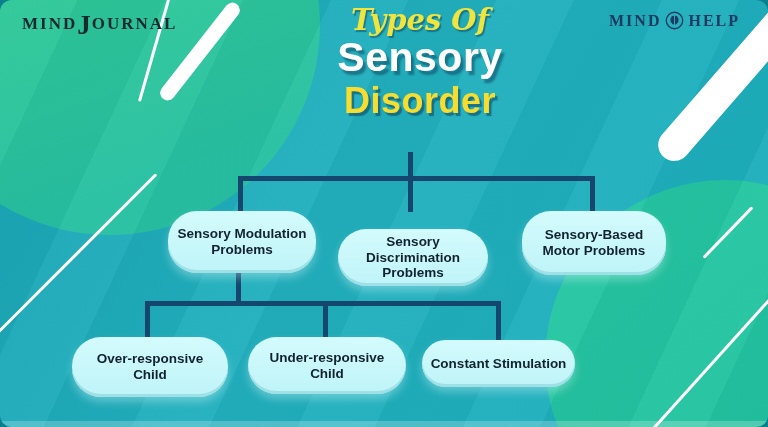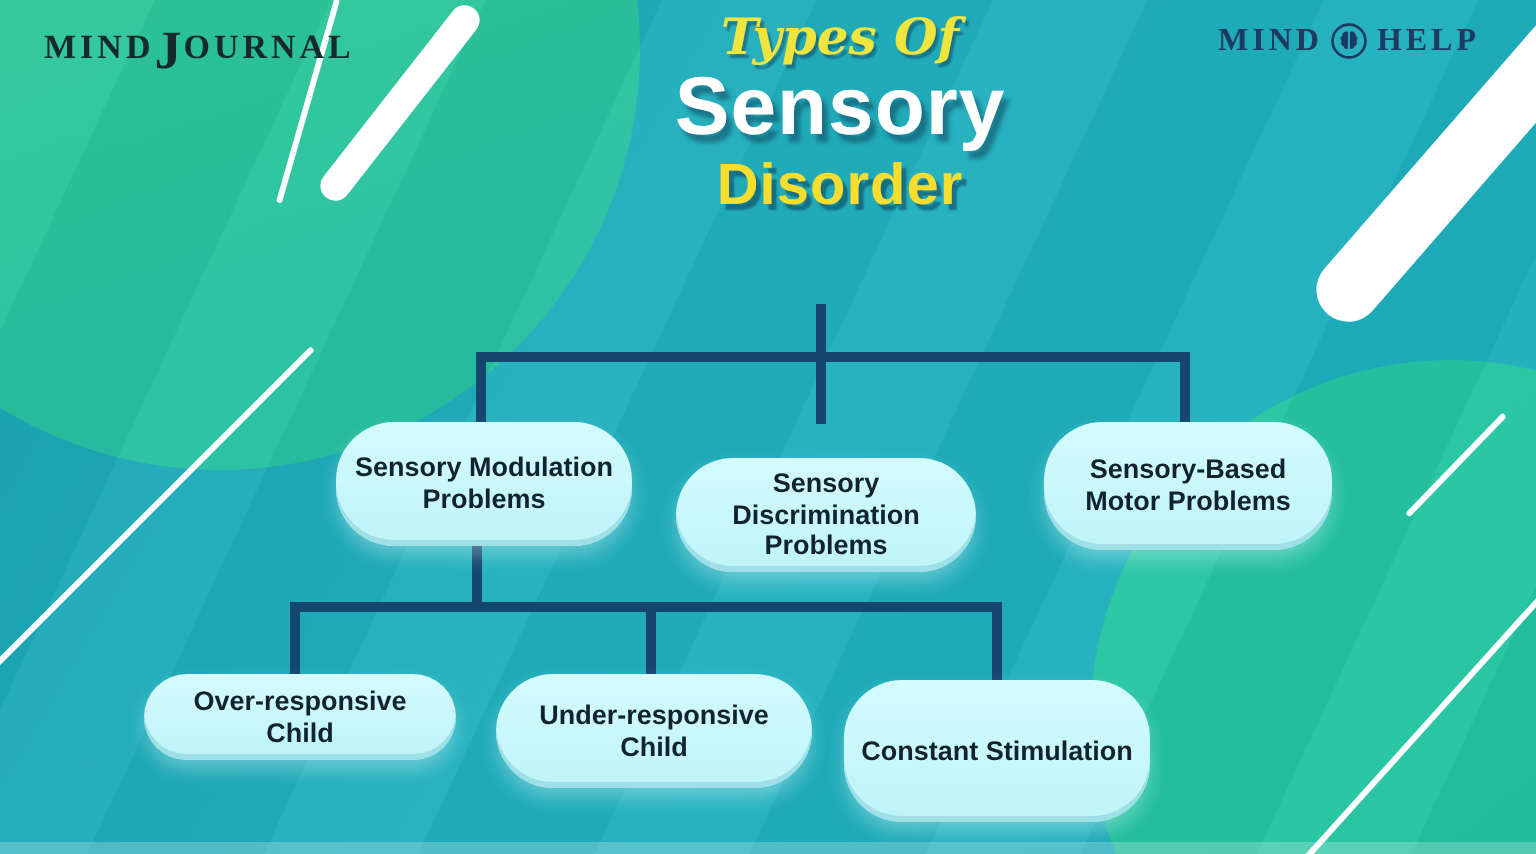--- a/index.html
+++ b/index.html
@@ -1,19 +1,20 @@
 <!DOCTYPE html>
 <html><head>
 <meta charset="utf-8">
 <style>
   html,body{margin:0;padding:0;background:#0c7f8c;}
   .canvas{
     position:relative;width:768px;height:427px;overflow:hidden;
     background:linear-gradient(120deg,#1aa4b4 0%,#22b0be 45%,#1caebb 100%);
     font-family:"Liberation Sans",sans-serif;
+    border-radius:12px;
   }
   .stripes{position:absolute;inset:0;
     background:repeating-linear-gradient(115deg,rgba(255,255,255,0.03) 0 70px,rgba(0,30,45,0.035) 70px 150px);}
   .circle{position:absolute;border-radius:50%;}
   .circle-tl{left:-100px;top:-185px;width:420px;height:420px;
     background:linear-gradient(160deg,#36d18c 10%,#28c2a0 80%);opacity:.92;}
   .circle-br{left:545px;top:180px;width:360px;height:360px;
     background:linear-gradient(140deg,#27c9a0,#21c29a);opacity:.9;}
   .wline{position:absolute;background:#ffffff;}
   .cap{border-radius:999px;}
@@ -27,42 +28,42 @@
 
   
   .logo-mj{position:absolute;left:22px;top:10px;color:#152a2e;
     font-family:"Liberation Serif",serif;font-weight:700;letter-spacing:2px;font-size:17px;}
   .logo-mj .bigj{font-size:27px;letter-spacing:1px;vertical-align:-5px;}
   .logo-mh{position:absolute;right:28px;top:11px;color:#1d3a60;display:flex;align-items:center;gap:4px;
     font-family:"Liberation Serif",serif;font-weight:700;letter-spacing:2px;font-size:16px;}
 
   
   .title-block{position:absolute;left:255px;top:6px;width:330px;text-align:center;line-height:1;}
-  .eyebrow{font-family:"DejaVu Serif",serif;font-style:italic;font-weight:700;font-size:25px;
+  .eyebrow{font-family:"DejaVu Serif",serif;font-style:italic;font-weight:700;font-size:29px;
     color:#f0e43e;text-shadow:1.5px 2px 1px rgba(13,62,88,0.5);margin-bottom:3px;}
   .big-word{font-size:41px;font-weight:800;color:#ffffff;letter-spacing:.5px;line-height:0.94;
     text-shadow:3px 4px 2px rgba(13,62,88,0.5);}
-  .disorder{font-size:29px;font-weight:800;color:#f8dd2f;letter-spacing:.5px;margin-top:6px;
+  .disorder{font-size:36px;font-weight:800;color:#f8dd2f;letter-spacing:.5px;margin-top:6px;
     text-shadow:2.5px 3px 1px rgba(13,62,88,0.55);}
 
   
   .conn{position:absolute;background:#15466e;}
 
   
   .node{position:absolute;background:linear-gradient(180deg,#d4fbfd,#bef4f8);
     border-radius:29px;display:flex;align-items:center;justify-content:center;text-align:center;
     color:#12222f;font-weight:700;font-size:13.5px;line-height:1.18;
     box-shadow:0 5px 9px rgba(225,255,255,0.33), inset 0 -3px 0 #9fdfe6;}
   .node span{display:block;}
   .n1{left:168px;top:211px;width:148px;height:62px;} .n1 span{max-width:132px;}
   .n2{left:338px;top:229px;width:150px;height:57px;} .n2 span{max-width:112px;}
   .n3{left:522px;top:211px;width:144px;height:64px;} .n3 span{max-width:116px;}
-  .n4{left:72px;top:337px;width:156px;height:43px;} .n4 span{max-width:122px;}
+  .n4{left:72px;top:337px;width:156px;height:60px;} .n4 span{max-width:122px;}
   .n5{left:248px;top:337px;width:158px;height:57px;} .n5 span{max-width:126px;}
-  .n6{left:422px;top:340px;width:153px;height:71px;justify-content:center;} .n6 span{max-width:140px;}
+  .n6{left:422px;top:340px;width:153px;height:47px;justify-content:center;} .n6 span{max-width:140px;}
 </style>
 </head>
 <body>
 
 <div class="canvas">
 
   <div class="circle circle-tl"></div>
   <div class="circle circle-br"></div>
   <div class="stripes"></div>
   <div class="wline cap cap1"></div>

